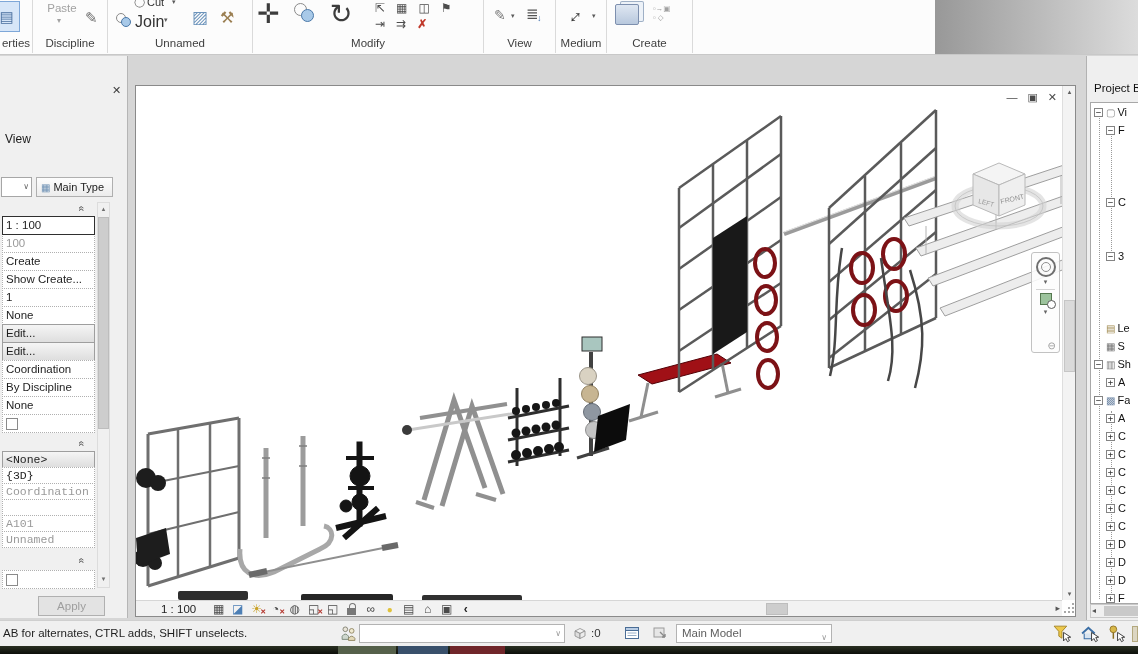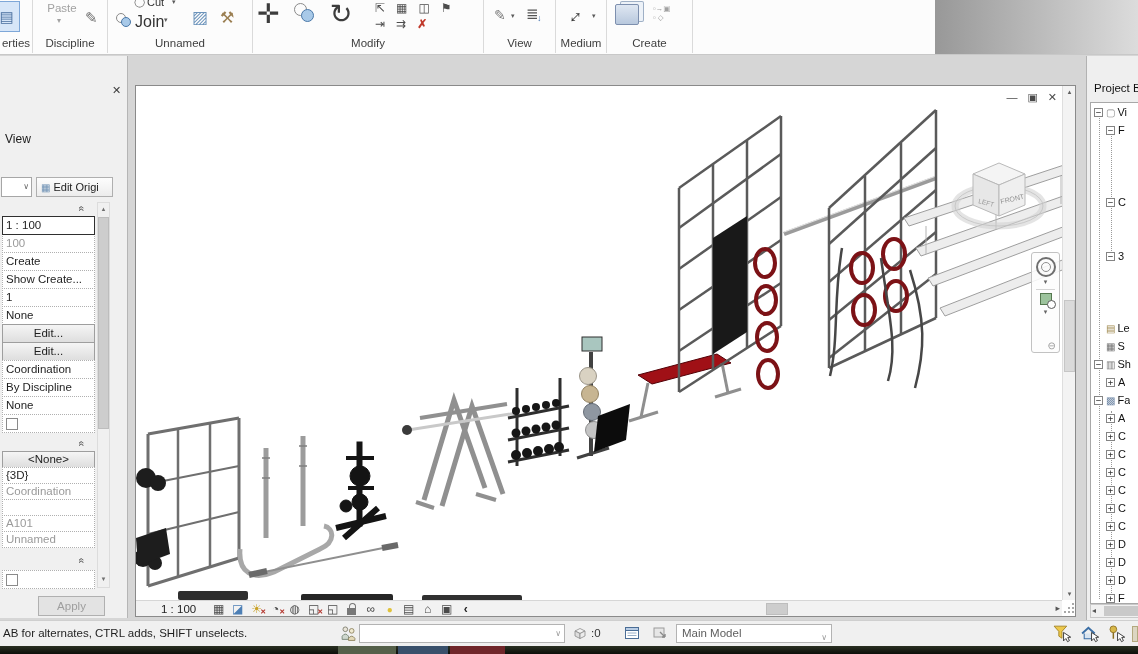--- a/index.html
+++ b/index.html
@@ -47,27 +47,27 @@
   #type-sel{position:absolute;left:1px;top:121px;width:31px;height:20px;background:#fff;border:1px solid #a6a6a6;}
   #type-sel .arr{position:absolute;right:2px;top:4px;font-size:8px;color:#666;}
   #edit-type{position:absolute;left:36px;top:121px;width:77px;height:20px;background:linear-gradient(#fdfdfd,#ececec);
              border:1px solid #afafaf;font-size:11px;color:#222;display:flex;align-items:center;gap:3px;padding-left:4px;}
   #edit-type .eticon{color:#6b8fb3;font-size:10px;}
   .chev{display:inline-block;transform:rotate(90deg);font-size:10px;color:#4c4c4c;}
   #phead1{position:absolute;left:2px;top:146px;width:93px;height:13px;text-align:right;padding-right:10px;}
   #phead2{position:absolute;left:2px;top:381px;width:93px;height:13px;text-align:right;padding-right:10px;}
   #phead3{position:absolute;left:2px;top:498px;width:93px;height:12px;text-align:right;padding-right:10px;}
   #prows1{position:absolute;left:2px;top:161px;width:93px;}
-  #prows2{position:absolute;left:2px;top:396px;width:93px;}
+  #prows2{position:absolute;left:2px;top:396px;width:93px;font-family:Liberation Mono, monospace;}
   .prow{height:19px;border:1px dotted #b0b0b0;margin-top:-1px;background:#fff;font-size:11.5px;
         line-height:17px;padding:0 3px;color:#1e1e1e;overflow:hidden;white-space:nowrap;position:relative;}
   #prows2 .prow{height:17px;line-height:15px;}
   .prow.mut{color:#9a9a9a;}
   .prow.sel{border:1px solid #2f2f2f;z-index:2;}
-  .prow.btn{background:linear-gradient(#f5f5f5,#dedede);border:1px solid #9e9e9e;text-align:center;color:#1e1e1e;}
+  .prow.btn{background:linear-gradient(#f5f5f5,#dedede);border:1px solid #9e9e9e;color:#1e1e1e;}
   .prow.cb::before{content:"";display:inline-block;width:10px;height:10px;border:1px solid #8a8a8a;background:#fff;margin-top:3px;}
   #pcbrow{position:absolute;left:2px;top:515px;width:93px;}
   #pscroll{position:absolute;left:97px;top:146px;width:13px;height:386px;background:#f0f0f0;border:1px solid #dcdcdc;}
   #pscroll .sup{position:absolute;left:0;top:0;width:11px;height:12px;font-size:6px;color:#707070;text-align:center;line-height:12px;}
   #pscroll .sdown{position:absolute;left:0;top:369px;width:11px;height:14px;font-size:6px;color:#707070;text-align:center;line-height:14px;}
   #pscroll .sthumb{position:absolute;left:0;top:14px;width:11px;height:212px;background:#cdcdcd;border:1px solid #bdbdbd;}
   #apply-btn{position:absolute;left:38px;top:540px;width:67px;height:20px;background:#e3e3e3;border:1px solid #b0b0b0;
              color:#9e9e9e;font-size:11.5px;text-align:center;line-height:18px;}
 
   
@@ -221,21 +221,21 @@
   </div>
 
   <div id="palette">
     <span id="pal-close">✕</span>
     <div id="pal-cat">View</div>
     <div id="type-sel">
       <span class="arr">∨</span>
     </div>
     <div id="edit-type">
       <span class="eticon">▦</span>
-      <span>Edit Origi</span>
+      <span>Main Type</span>
     </div>
     <div id="phead1"><span class="chev">«</span></div>
     <div id="prows1">
 
     <div class="prow sel">1 : 100</div>
         <div class="prow mut">100</div>
         <div class="prow">Create</div>
         <div class="prow">Show Create...</div>
         <div class="prow">1</div>
         <div class="prow">None</div>

